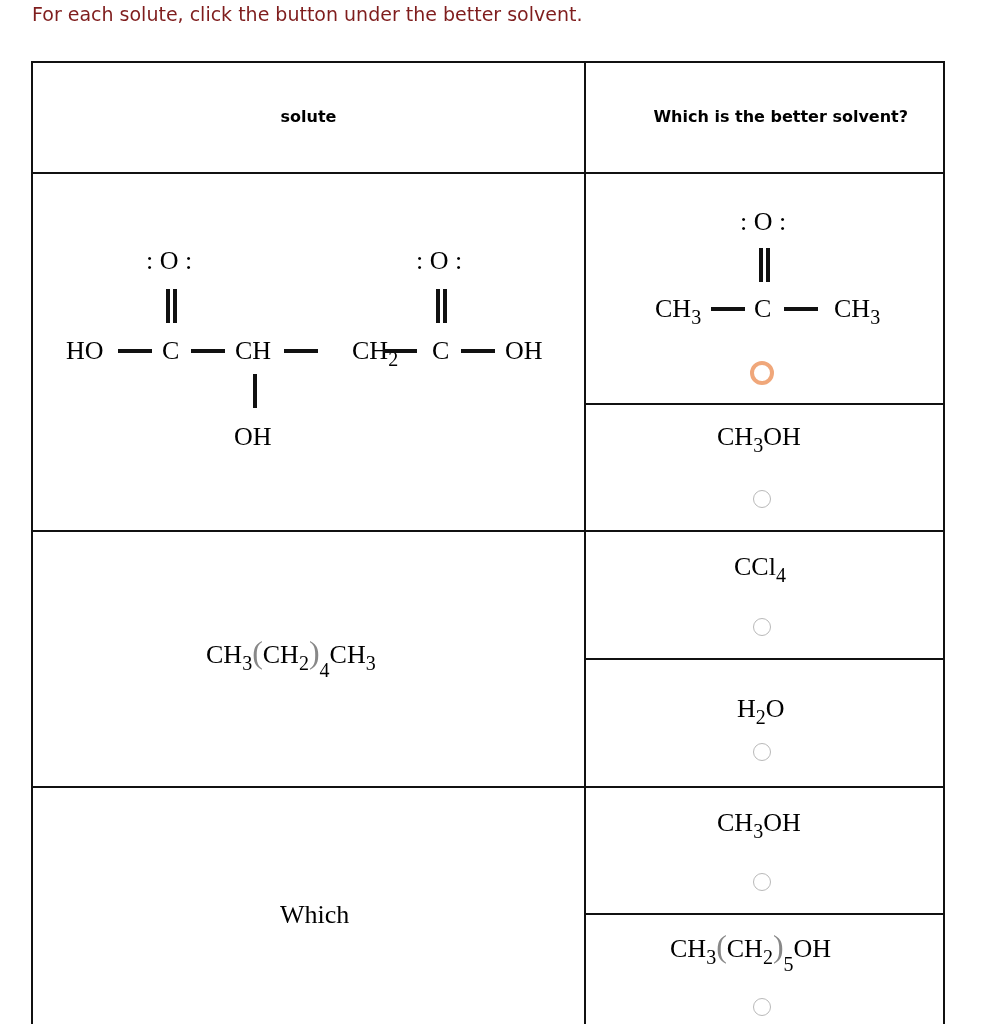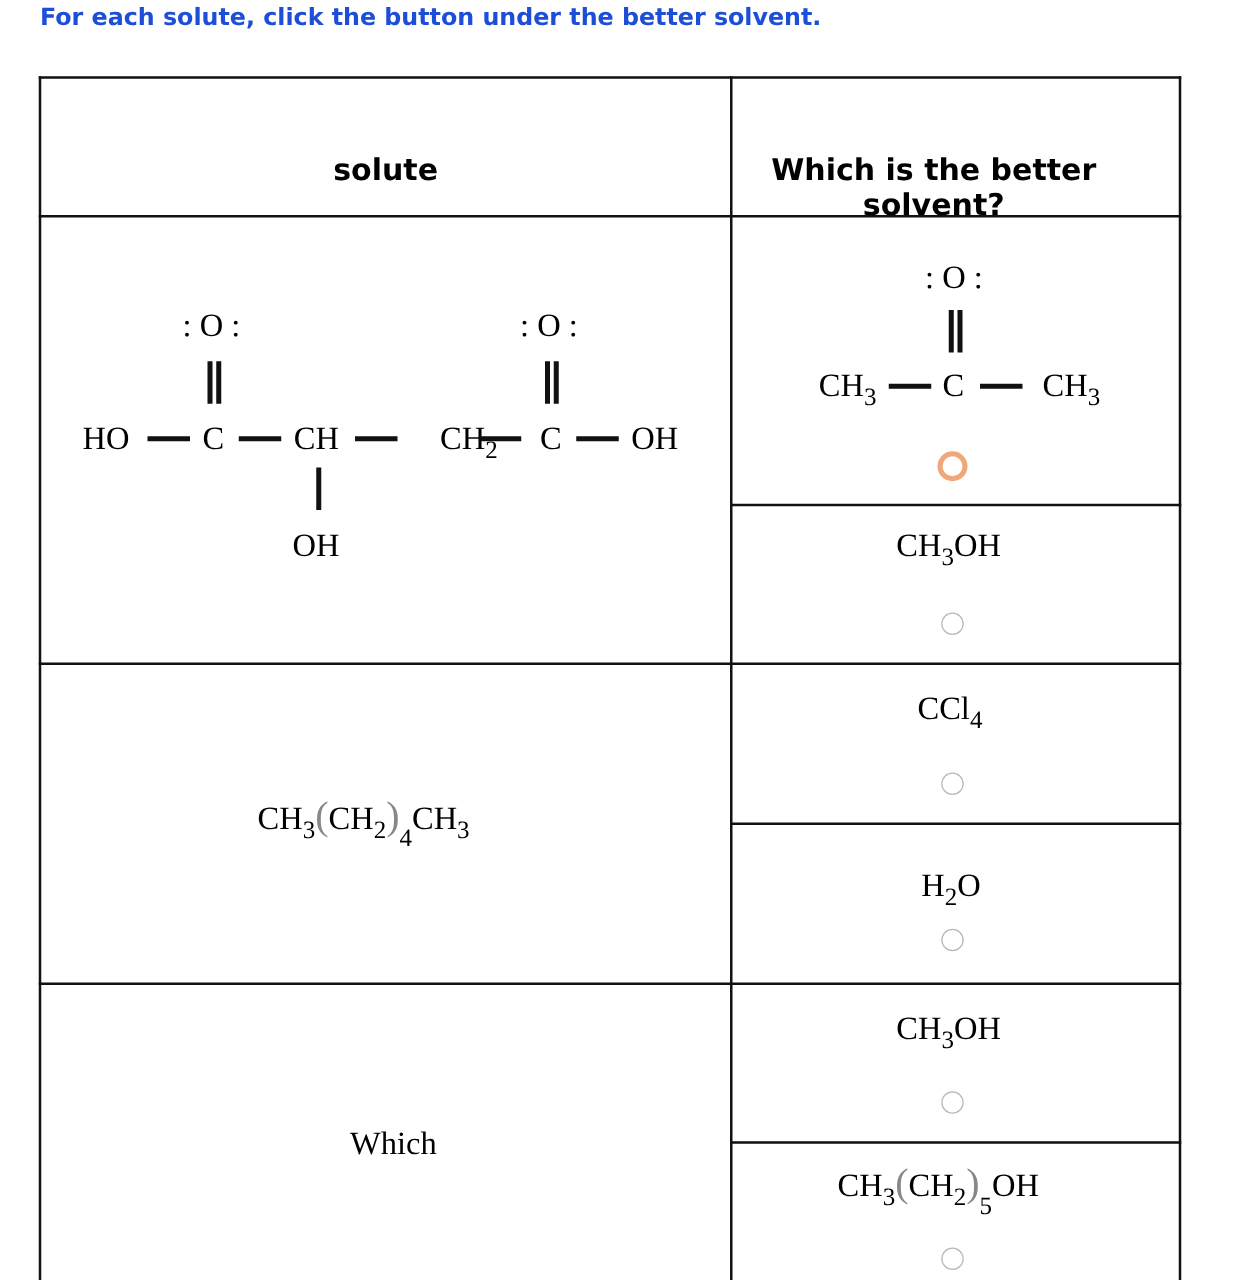--- a/index.html
+++ b/index.html
@@ -1,20 +1,20 @@
 <!DOCTYPE html>
 <html><head>
   <meta charset="utf-8">
   <style>
     html, body { margin: 0; padding: 0; background: #ffffff; }
     body { width: 996px; height: 1024px; overflow: hidden; position: relative; font-family: "DejaVu Sans", sans-serif; color: #000; }
-    .instr { position: absolute; left: 32px; top: 3px; font-size: 19px; font-family: "DejaVu Sans", sans-serif; color: #1d4ed8; font-weight: bold; }
+    .instr { position: absolute; left: 32px; top: 3px; font-size: 19px; font-family: "DejaVu Sans", sans-serif; color: #7f1d1d; }
     .line-h { position: absolute; height: 2px; background: #111; }
     .line-v { position: absolute; width: 2px; background: #111; }
-    .hdr { position: absolute; font-weight: bold; font-size: 24px; font-family: "DejaVu Sans", sans-serif; text-align: center; margin-top: 15px; }
+    .hdr { position: absolute; font-weight: bold; font-size: 16px; font-family: "DejaVu Sans", sans-serif; text-align: center; }
     .chem { position: absolute; font-family: "Liberation Serif", serif; font-size: 26px; white-space: nowrap; line-height: 1; }
     .chem sub { font-size: 20px; vertical-align: -7px; line-height: 0; }
     .paren { color: #888; font-size: 32px; }
     .bond-h { position: absolute; height: 4px; background: #111; }
     .bond-v { position: absolute; width: 4px; background: #111; }
     .radio { position: absolute; width: 18px; height: 18px; border: 1.5px solid #b9b9b9; border-radius: 50%; background: #fff; box-sizing: border-box; cursor: pointer; }
     .radio.focus { width: 24px; height: 24px; border: 4px solid #f0a77a; }
   </style>
 </head>
 <body>
@@ -30,21 +30,21 @@
 
   <div class="line-h" style="left:31px; top:172px; width:914px;"></div>
   <div class="line-h" style="left:31px; top:530px; width:914px;"></div>
   <div class="line-h" style="left:31px; top:786px; width:914px;"></div>
 
   <div class="line-h" style="left:584px; top:403px; width:361px;"></div>
   <div class="line-h" style="left:584px; top:658px; width:361px;"></div>
   <div class="line-h" style="left:584px; top:913px; width:361px;"></div>
 
   <div class="hdr" style="left:33px; top:107px; width:551px;">solute</div>
-  <div class="hdr" style="left:586px; top:107px; width:322px;">Which is the better solvent?</div>
+  <div class="hdr" style="left:586px; top:107px; width:322px;text-align:right;">Which is the better solvent?</div>
 
   <div>
     <div class="chem" style="left:146px; top:248px;">: O :</div>
     <div class="chem" style="left:416px; top:248px;">: O :</div>
     <div class="bond-v" style="left:166px; top:289px; height:34px;"></div>
     <div class="bond-v" style="left:173px; top:289px; height:34px;"></div>
     <div class="bond-v" style="left:436px; top:289px; height:34px;"></div>
     <div class="bond-v" style="left:443px; top:289px; height:34px;"></div>
     <div class="chem" style="left:66px; top:338px;">HO</div>
     <div class="bond-h" style="left:118px; top:349px; width:34px;"></div>

